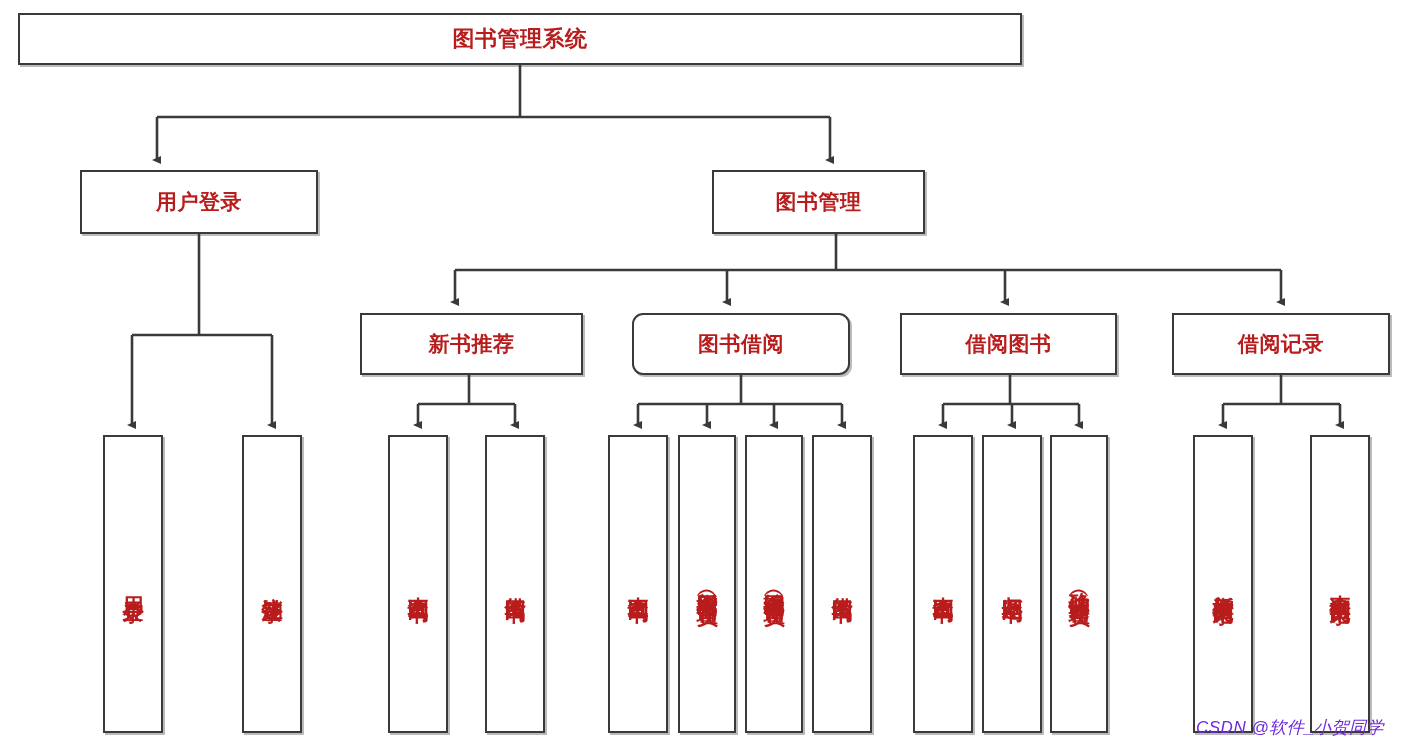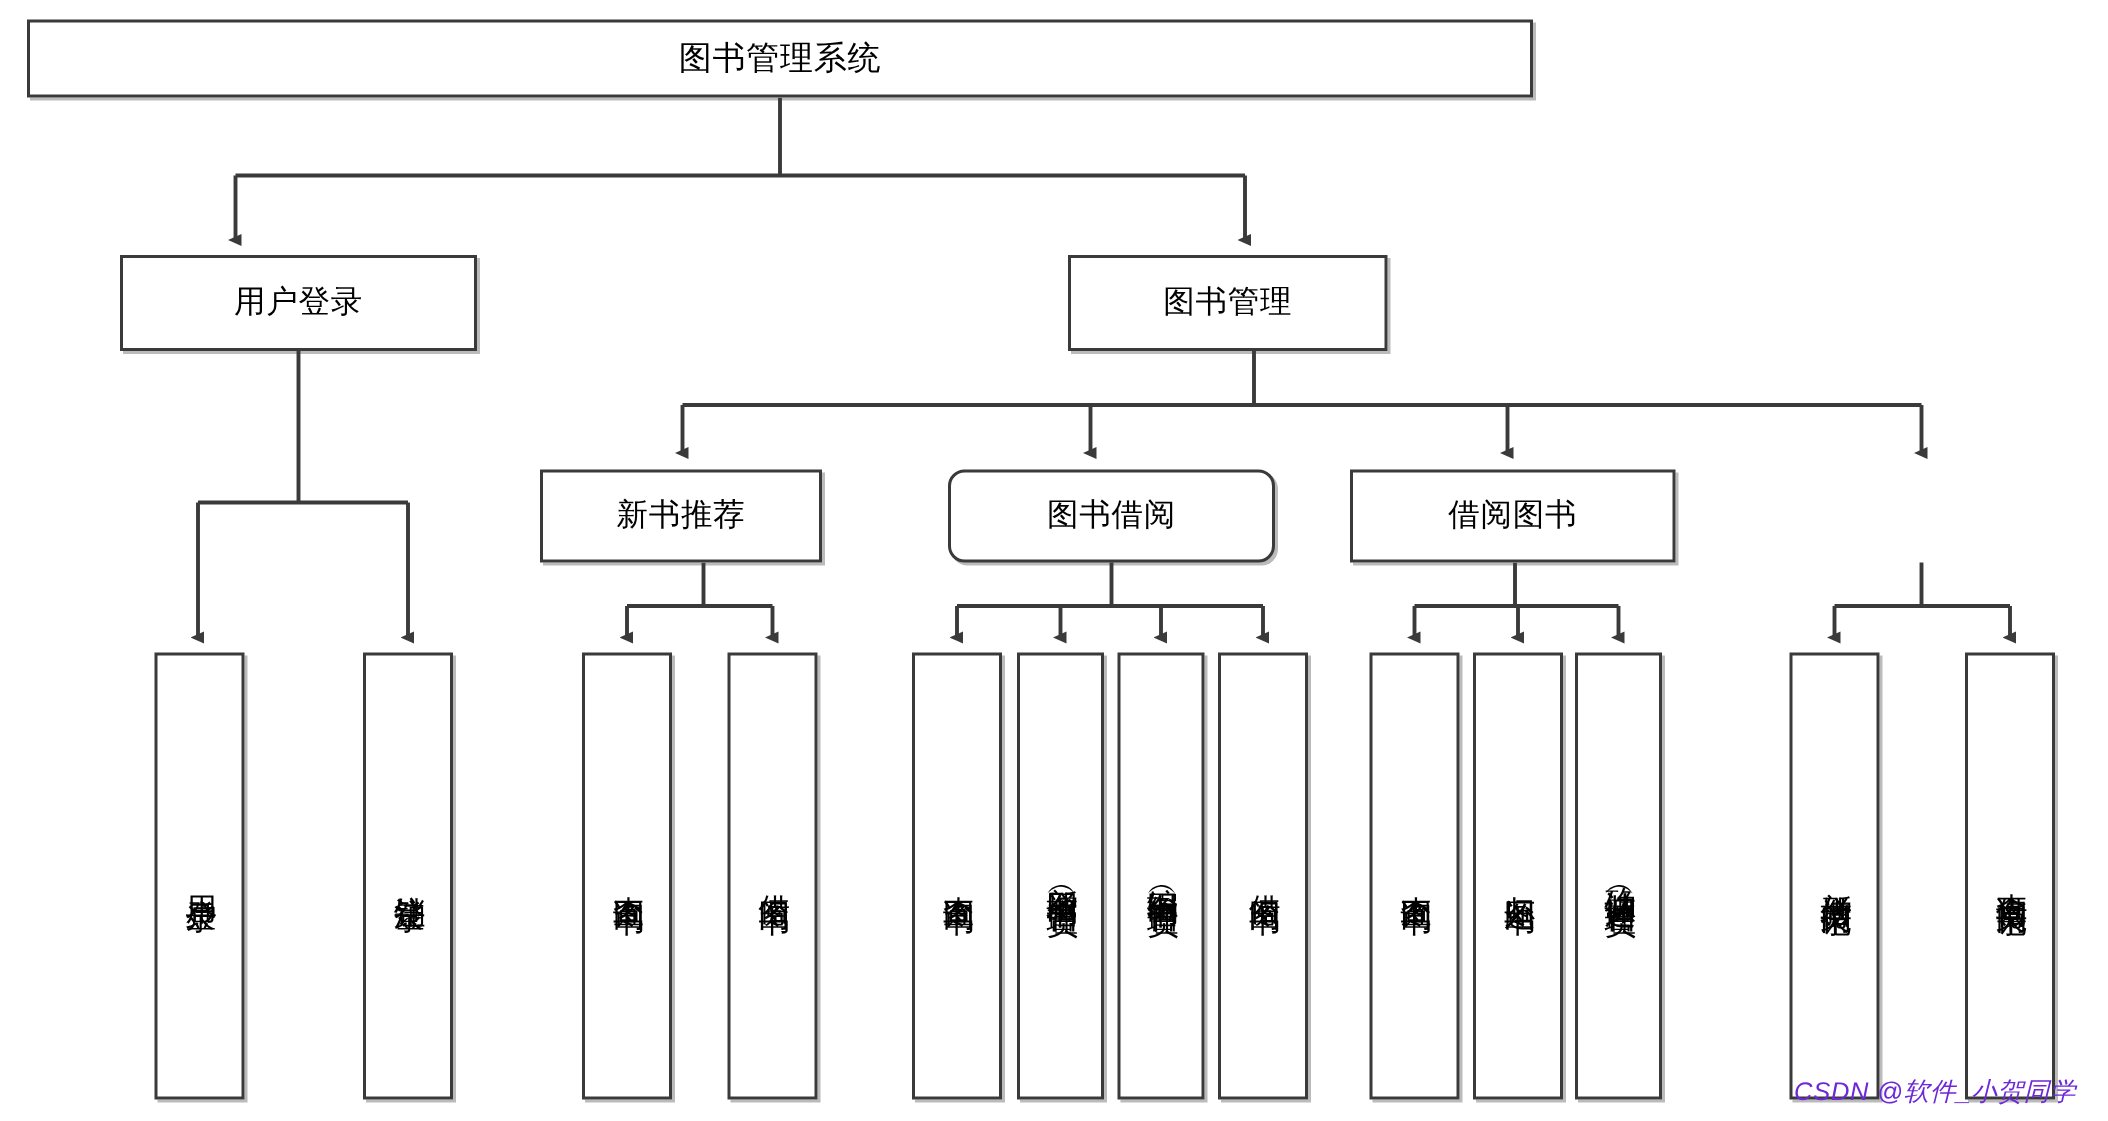--- a/index.html
+++ b/index.html
@@ -29,26 +29,27 @@
     position: absolute;
     box-sizing: border-box;
     border: 2px solid #3a3a3a;
     background: #ffffff;
     display: flex;
     align-items: center;
     justify-content: center;
     box-shadow: 2px 2px 0 rgba(60,60,60,0.35);
   }
   .node .label {
-    color: #000000;
+    color: #b91c1c;
     font-size: 21px;
     line-height: 1.18;
     letter-spacing: 0.5px;
     text-align: left;
     white-space: nowrap;
+    font-weight: bold;
   }
   .node.vertical {
     align-items: center;
     justify-content: center;
   }
   .node.vertical .label {
     writing-mode: vertical-rl;
     text-orientation: upright;
     font-size: 21px;
     line-height: 1.35;
@@ -127,28 +128,31 @@
     <span class="label">图书管理系统</span>
   </div>
 
   <div class="node" style="left: 80px; top: 170px; width: 238px; height: 64px;">
     <span class="label">用户登录</span>
   </div>
   <div class="node" style="left: 712px; top: 170px; width: 213px; height: 64px;">
     <span class="label">图书管理</span>
   </div>
 
-  <div class="node" style="left: 360px; top: 313px; width: 188px; height: 62px;">
+  <div class="node" style="left: 360px; top: 313px; width: 223px; height: 62px;">
     <span class="label">新书推荐</span>
   </div>
   <div class="node" style="left: 632px; top: 313px; width: 218px; height: 62px; border-radius: 11px;">
     <span class="label">图书借阅</span>
   </div>
   <div class="node" style="left: 900px; top: 313px; width: 217px; height: 62px;">
     <span class="label">借阅图书</span>
+  </div>
+  <div class="node" style="left: 1172px; top: 313px; width: 218px; height: 62px;">
+    <span class="label">借阅记录</span>
   </div>
 
   <div class="node vertical" style="left: 103px; top: 435px; width: 60px; height: 298px;">
     <span class="label">用户登录</span>
   </div>
   <div class="node vertical" style="left: 242px; top: 435px; width: 60px; height: 298px;">
     <span class="label">注销登录</span>
   </div>
   <div class="node vertical" style="left: 388px; top: 435px; width: 60px; height: 298px;">
     <span class="label">查询图书</span>

